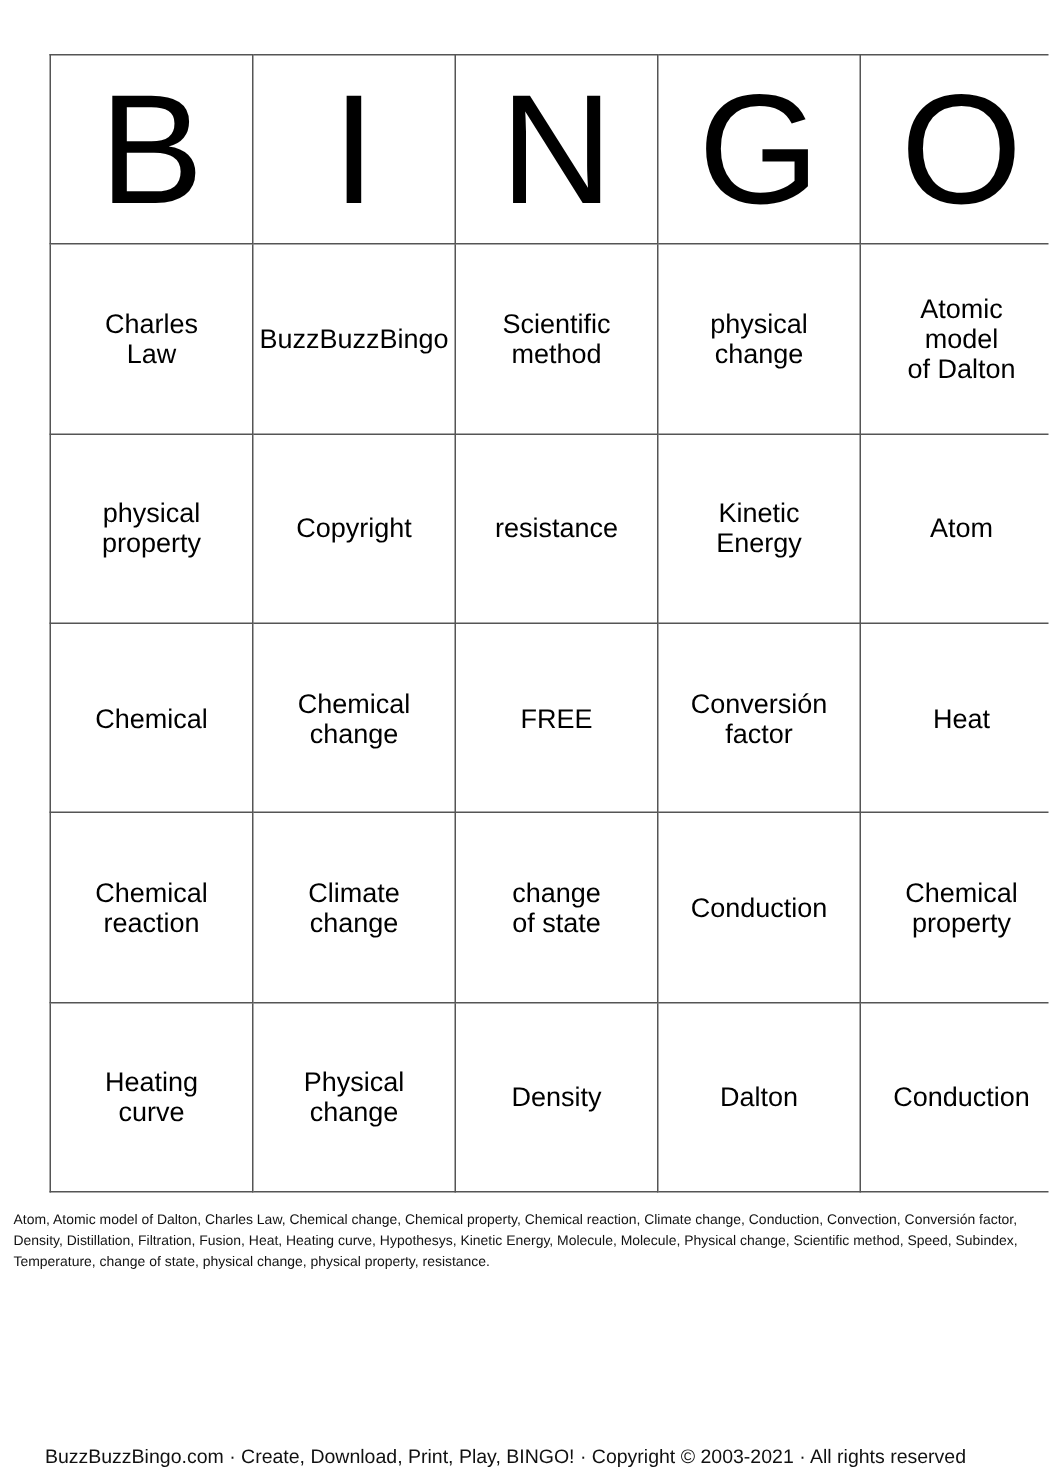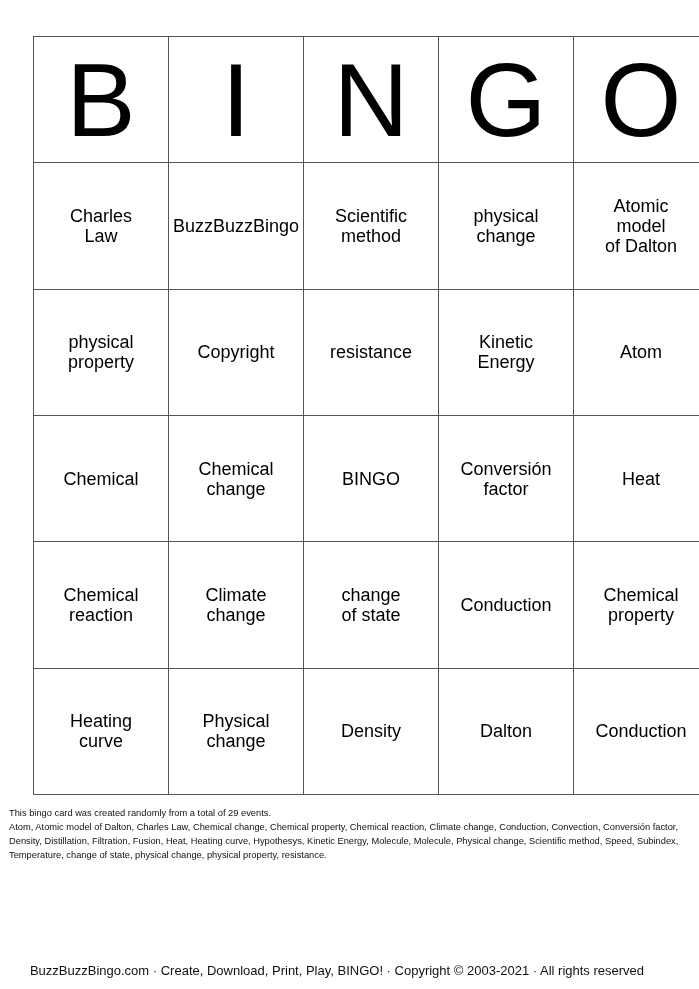--- a/index.html
+++ b/index.html
@@ -37,21 +37,21 @@
   <tr>
     <td>physical<br>property</td>
     <td>Copyright</td>
     <td>resistance</td>
     <td>Kinetic<br>Energy</td>
     <td>Atom</td>
   </tr>
   <tr>
     <td>Chemical</td>
     <td>Chemical<br>change</td>
-    <td>BINGO</td>
+    <td>FREE</td>
     <td>Conversión<br>factor</td>
     <td>Heat</td>
   </tr>
   <tr>
     <td>Chemical<br>reaction</td>
     <td>Climate<br>change</td>
     <td>change<br>of state</td>
     <td>Conduction</td>
     <td>Chemical<br>property</td>
   </tr>
@@ -59,17 +59,16 @@
     <td>Heating<br>curve</td>
     <td>Physical<br>change</td>
     <td>Density</td>
     <td>Dalton</td>
     <td>Conduction</td>
   </tr>
 </tbody>
   </table>
 
 <div class="info">
-  <div>This bingo card was created randomly from a total of 29 events.</div>
   <div>Atom, Atomic model of Dalton, Charles Law, Chemical change, Chemical property, Chemical reaction, Climate change, Conduction, Convection, Conversión factor, Density, Distillation, Filtration, Fusion, Heat, Heating curve, Hypothesys, Kinetic Energy, Molecule, Molecule, Physical change, Scientific method, Speed, Subindex, Temperature, change of state, physical change, physical property, resistance.</div>
 </div>
 
 <div class="footer">BuzzBuzzBingo.com · Create, Download, Print, Play, BINGO! · Copyright © 2003-2021 · All rights reserved</div>
 
 </body></html>

